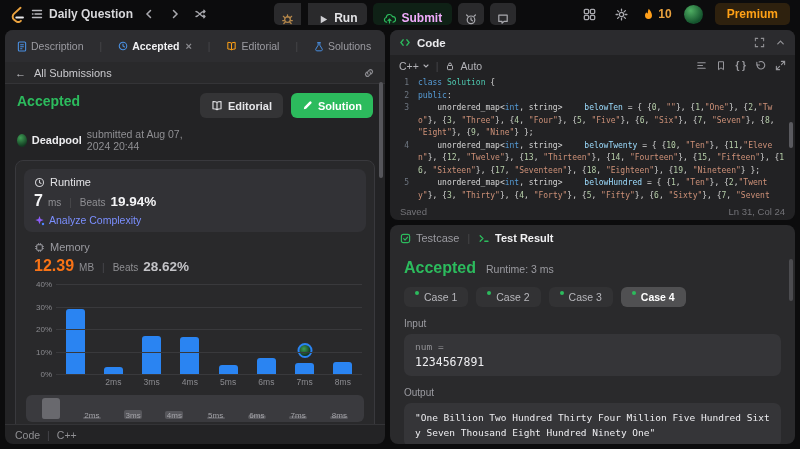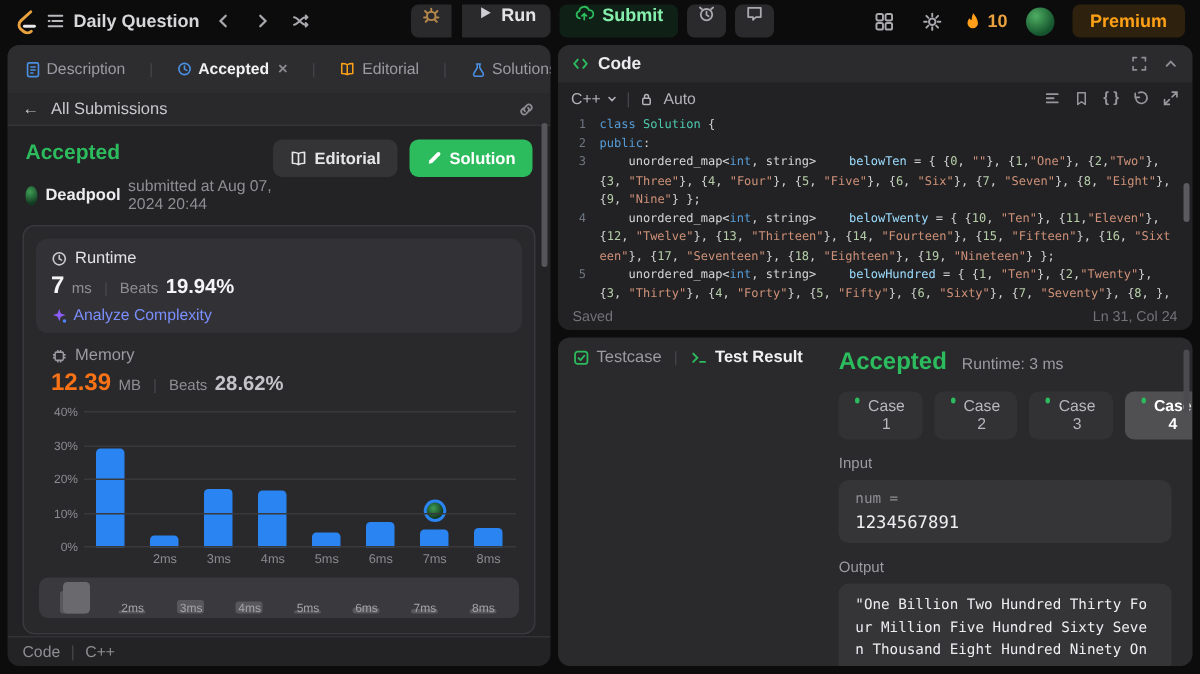--- a/index.html
+++ b/index.html
@@ -6,25 +6,25 @@
   html,body { width:800px; height:449px; overflow:hidden; }
   body { background:#0c0c0d; font-family:"Liberation Sans",sans-serif; color:#e8e8ea; font-size:12px; }
   svg { display:block; }
 
   
   .topbar { height:28px; display:flex; align-items:center; justify-content:space-between; padding:0 10px; }
   .tb-left, .tb-center, .tb-right { display:flex; align-items:center; gap:6px; }
   .logo { color:#eaa23e; display:flex; align-items:center; }
   .tb-ic { color:#a9a9ae; background:transparent; border:none; display:flex; align-items:center; justify-content:center; width:20px; height:20px; border-radius:4px; cursor:pointer; font-size:13px; }
   .nav-group { display:flex; align-items:center; gap:6px; color:#d7d7da; background:transparent; border:none; font-size:12px; font-weight:bold; cursor:pointer; }
-  .pill { height:22px; display:flex; align-items:flex-start; gap:5px; background:#2a2a2c; border:none; border-radius:5px; padding:0 10px; color:#cfcfd3; font-size:12px; cursor:pointer; }
+  .pill { height:22px; display:flex; align-items:flex-end; gap:5px; background:#2a2a2c; border:none; border-radius:5px; padding:0 10px; color:#cfcfd3; font-size:12px; cursor:pointer; }
   .pill.icon-only { padding:0 7px; }
   .pill.run { font-weight:bold; color:#e3e3e6; border-radius:0 5px 5px 0; }
   .pill.debug { border-radius:5px 0 0 5px; margin-right:1px; color:#b5874a; }
-  .pill.submit { color:#86efac; font-weight:bold; background:rgba(44,187,93,0.12); }
+  .pill.submit { color:#f0abfc; font-weight:bold; background:rgba(44,187,93,0.12); }
   .streak { display:flex; align-items:center; gap:4px; color:#eaa23e; font-weight:bold; font-size:12px; }
   .avatar-top { width:19px; height:19px; border-radius:50%; background:radial-gradient(circle at 35% 30%,#4fae62,#14532d 70%); cursor:pointer; }
   .premium { background:rgba(255,161,22,0.14); color:#ffa116; font-weight:bold; font-size:12px; border:none; border-radius:5px; height:22px; padding:0 12px; cursor:pointer; }
 
   
   .workspace { display:flex; gap:5px; padding:2px 5px 5px; height:421px; }
   .panel { background:#232325; border-radius:8px; overflow:hidden; position:relative; }
   .left-panel { width:380px; display:flex; flex-direction:column; }
   .right-col { flex:1; display:flex; flex-direction:column; gap:5px; }
 
@@ -36,21 +36,21 @@
   .tab-sep { color:#47474b; font-size:10px; }
   .back-row { height:22px; background:#29292b; border-bottom:1px solid #343437; display:flex; align-items:center; gap:8px; padding:0 10px; color:#c9c9cd; font-size:11px; cursor:pointer; flex-shrink:0; }
   .back-row .grow { flex:1; }
   .lp-content { flex:1; overflow:hidden; padding:7px 10px 0; position:relative; }
   .lp-scrollthumb { position:absolute; right:2px; top:52px; width:4px; height:96px; border-radius:2px; background:#55555a; }
   .lp-footer { height:20px; border-top:1px solid #333336; display:flex; align-items:center; gap:7px; padding:0 10px; color:#8f8f93; font-size:10.5px; flex-shrink:0; }
   .lp-footer .sep { color:#48484c; }
 
   .result-head { display:flex; justify-content:space-between; align-items:flex-start; padding:2px 2px 0; }
   .status-accepted { color:#2cbb5d; font-size:14px; font-weight:bold; }
-  .meta-row { display:flex; align-items:center; gap:5px; margin-top:9px; color:#8f8f93; font-size:10.5px; }
+  .meta-row { display:flex; align-items:center; gap:5px; margin-top:19px; color:#8f8f93; font-size:10.5px; }
   .avatar-sm { width:13px; height:13px; border-radius:50%; background:radial-gradient(circle at 35% 30%,#3f9e55,#123a21 75%); }
   .meta-row b { color:#ececef; font-size:11px; }
   .rh-btns { display:flex; gap:8px; }
   .btn { height:25px; display:flex; align-items:center; gap:5px; border:none; border-radius:6px; padding:0 11px; font-size:11px; font-weight:bold; cursor:pointer; }
   .btn.ghost { background:rgba(255,255,255,0.08); color:#e6e6e9; }
   .btn.green { background:#2cbb5d; color:#fff; }
 
   .perf-card { margin-top:8px; background:#29292b; border:1px solid #39393d; border-radius:8px; padding:8px; }
   .runtime-card { background:#323236; border-radius:8px; padding:7px 10px 6px; cursor:pointer; }
   .sec-title { display:flex; align-items:center; gap:5px; font-size:11px; color:#e3e3e6; }
@@ -95,21 +95,21 @@
   .tool-right { display:flex; align-items:center; gap:9px; color:#97979c; }
   .editor { flex:1; overflow:hidden; padding-top:1px; position:relative; font-family:"DejaVu Sans Mono","Liberation Mono",monospace; font-size:8px; line-height:12.5px; }
   .cl { display:flex; }
   .ln { width:28px; flex-shrink:0; text-align:right; padding-right:9px; color:#6e7681; }
   .ct { flex:1; white-space:pre-wrap; word-break:break-all; color:#d4d4d4; padding-right:10px; }
   .tk-k { color:#569cd6; } .tk-t { color:#4ec9b0; } .tk-v { color:#9cdcfe;margin-left:17px; } .tk-s { color:#ce9178; } .tk-n { color:#b5cea8; }
   .cp-status { height:17px; display:flex; align-items:center; justify-content:space-between; padding:0 10px; color:#737378; font-size:9.5px; flex-shrink:0; }
   .ed-thumb { position:absolute; right:2px; top:46px; width:4px; height:26px; border-radius:2px; background:#5a5a5f; }
 
   
-  .test-panel { flex:1; display:flex; background:#2a2a2c; }
+  .test-panel { flex:1; display:flex; flex-direction:column; background:#2a2a2c; }
   .tp-head { height:26px; display:flex; align-items:center; gap:8px; padding:0 10px; flex-shrink:0; }
   .tp-tab { display:flex; align-items:center; gap:5px; background:none; border:none; color:#9b9ba1; font-size:11px; cursor:pointer; }
   .tp-tab.active { color:#f1f1f3; font-weight:bold; }
   .tp-body { flex:1; overflow:hidden; padding:4px 14px 0; position:relative; }
   .tp-thumb { position:absolute; right:2px; top:8px; width:4px; height:42px; border-radius:2px; background:#4c4c50; }
   .res-row { display:flex; align-items:baseline; gap:10px; margin-top:4px; }
   .res-status { color:#2cbb5d; font-size:16px; font-weight:bold; }
   .res-rt { color:#9b9ba1; font-size:10.5px; }
   .cases { display:flex; gap:8px; margin-top:10px; }
   .case { display:flex; gap:5px; border:none; border-radius:6px; background:rgba(255,255,255,0.04); padding:4px 11px; color:#b7b7bc; font-size:10.5px; cursor:pointer; }

